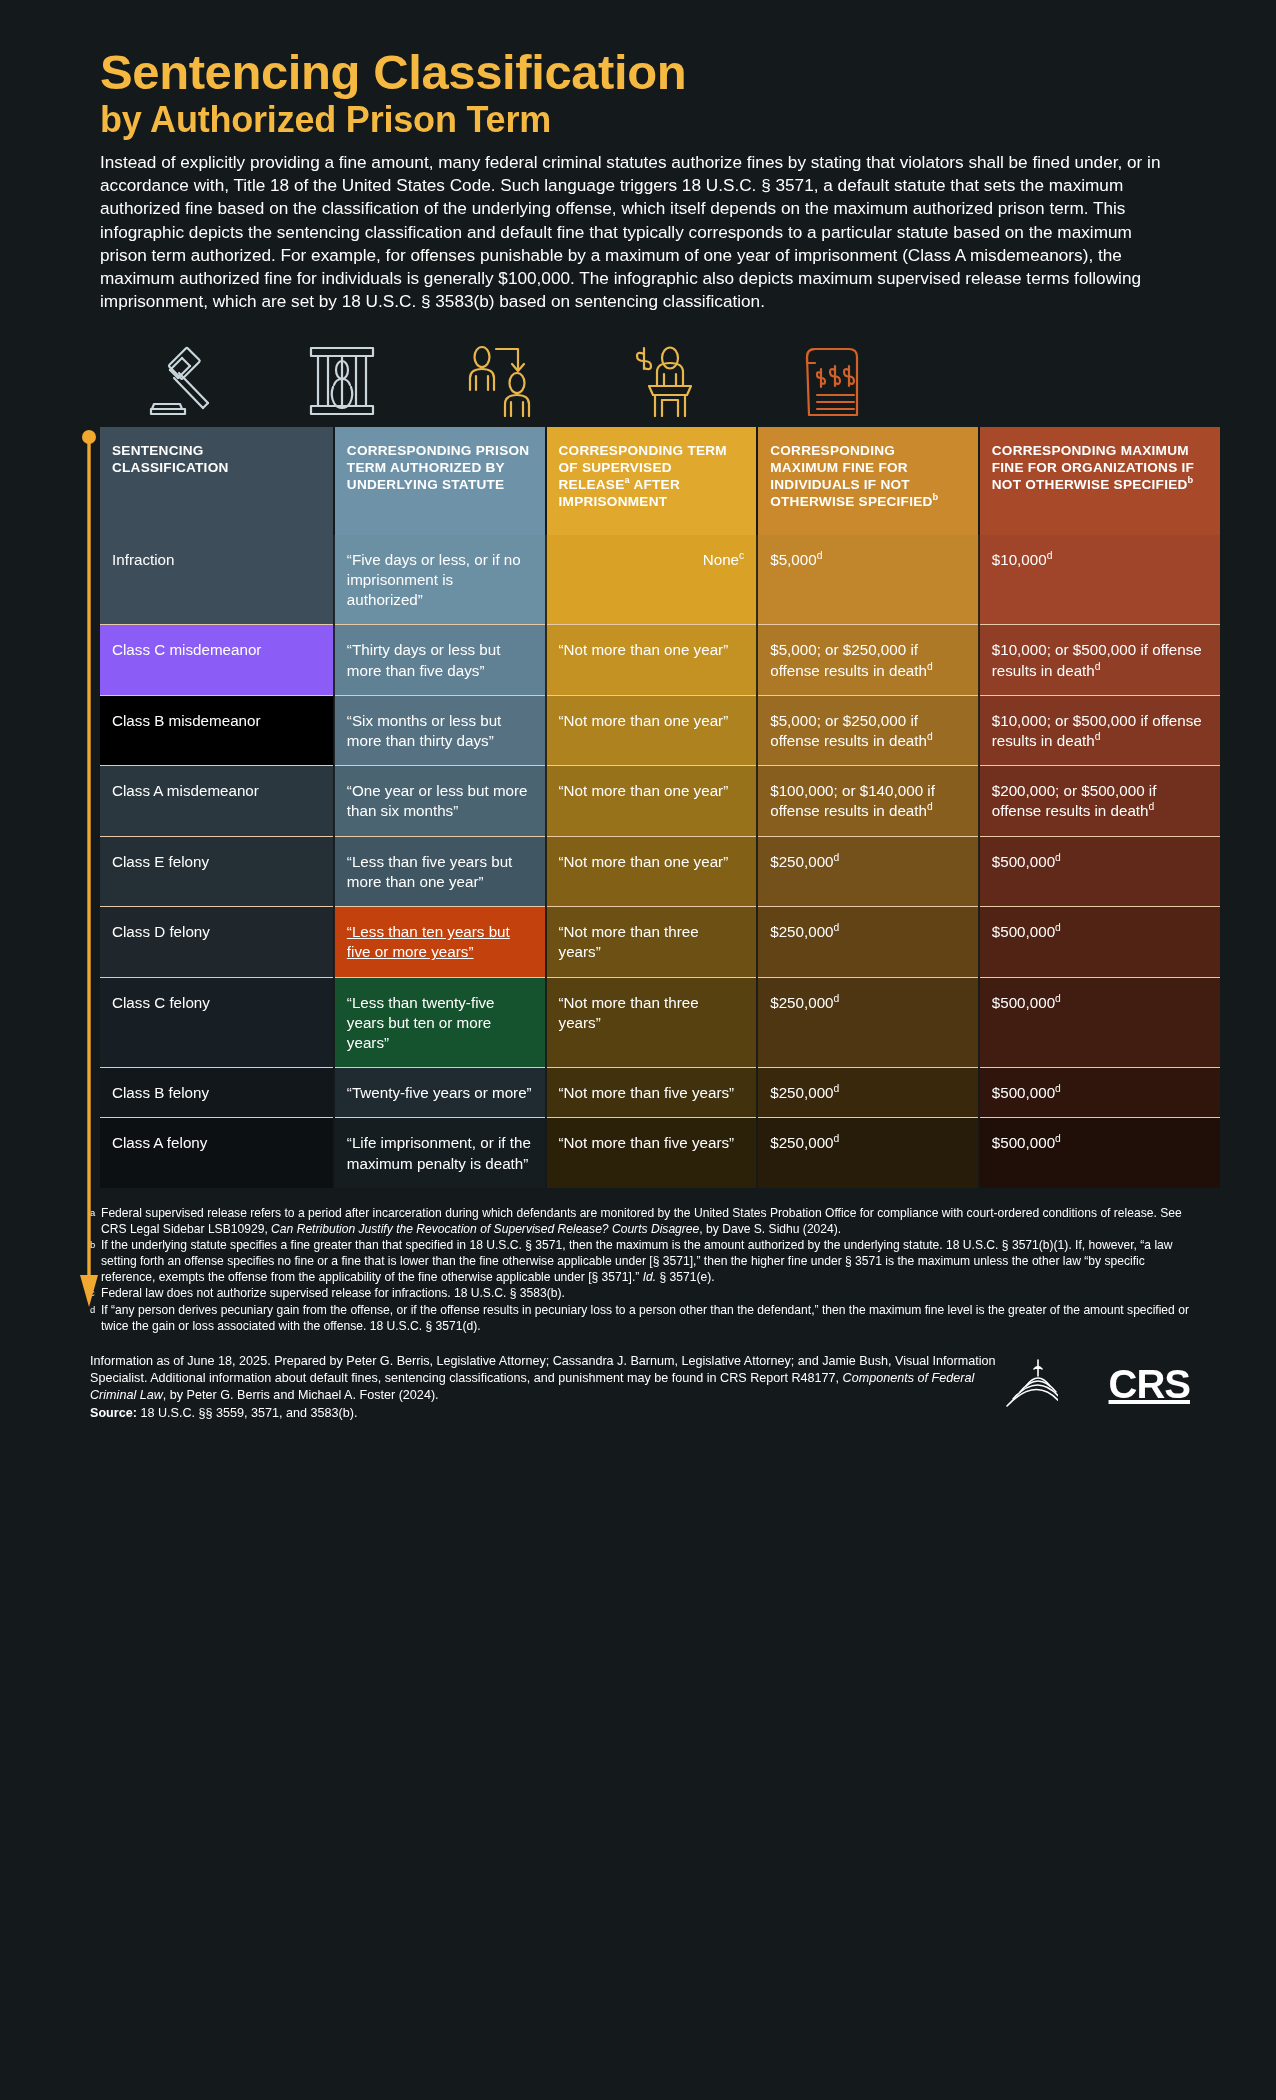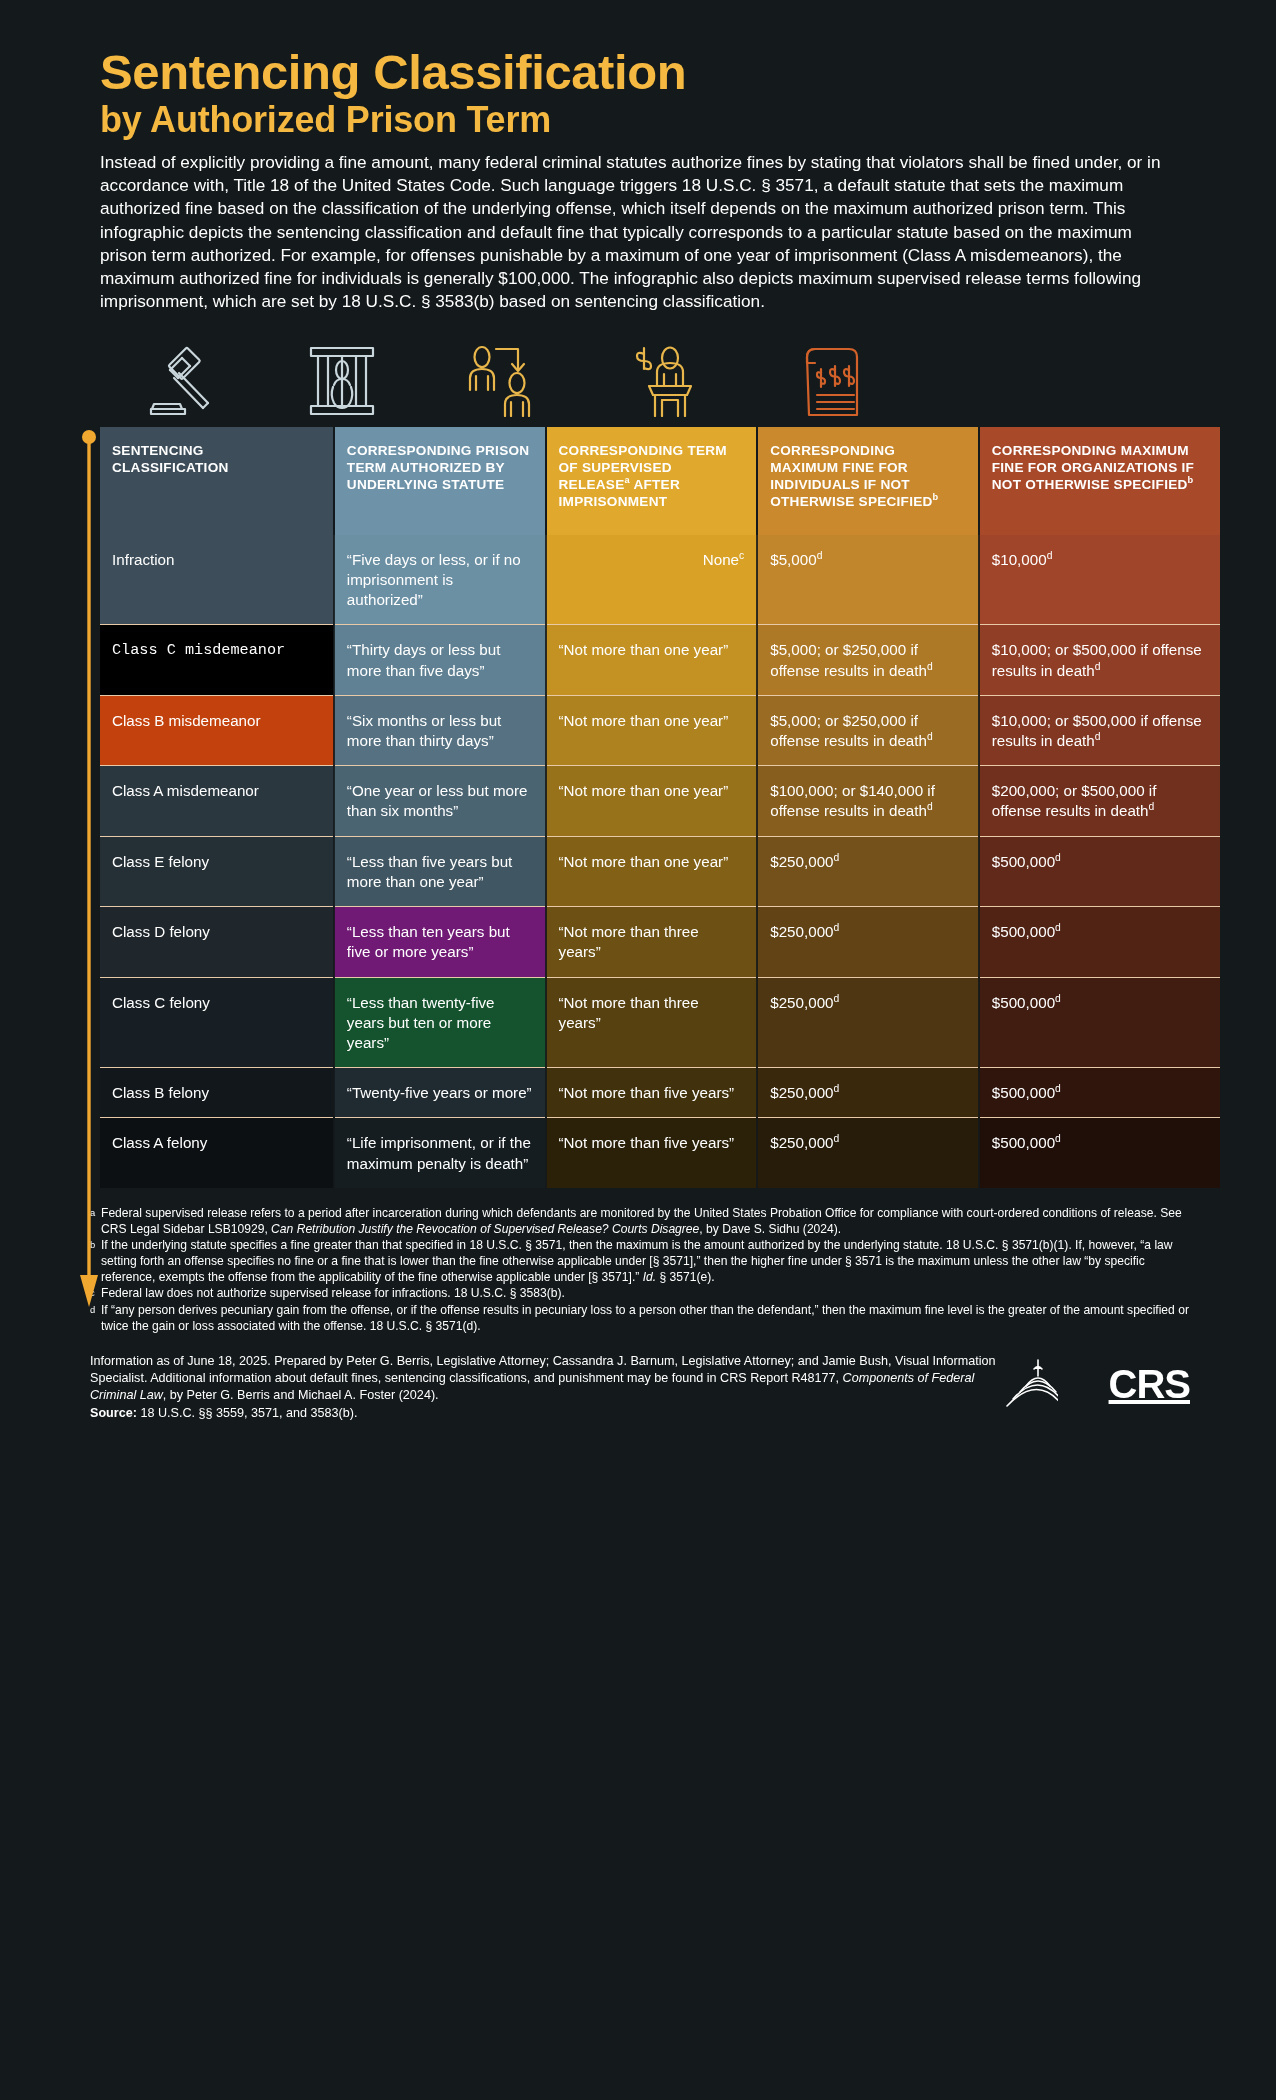--- a/index.html
+++ b/index.html
@@ -311,28 +311,28 @@
       </thead>
       <tbody id="tbody">
           <tr class="r1">
             <td style="background: rgb(61, 78, 90); margin-left: 48px;"><span>Infraction</span></td>
             <td style="background: rgb(107, 143, 163);"><span>“Five days or less, or if no imprisonment is authorized”</span></td>
             <td style="background: rgb(217, 162, 39); text-align: right;"><span>None</span><sup>c</sup></td>
             <td style="background: rgb(193, 134, 43);"><span>$5,000</span><sup>d</sup></td>
             <td style="background: rgb(161, 69, 42);"><span>$10,000</span><sup>d</sup></td>
           </tr>
           <tr class="">
-            <td style="background: #000000; font-family: Liberation Mono, monospace;"><span>Class C misdemeanor</span></td>
+            <td style="background: #8b5cf6;"><span>Class C misdemeanor</span></td>
             <td style="background: rgb(96, 129, 147);"><span>“Thirty days or less but more than five days”</span></td>
             <td style="background: rgb(195, 146, 35);"><span>“Not more than one year”</span></td>
             <td style="background: rgb(174, 121, 39);"><span>$5,000; or $250,000 if offense results in death</span><sup>d</sup></td>
             <td style="background: rgb(145, 62, 38);"><span>$10,000; or $500,000 if offense results in death</span><sup>d</sup></td>
           </tr>
           <tr class="">
-            <td style="background: #c2410c;"><span>Class B misdemeanor</span></td>
+            <td style="background: #000000;"><span>Class B misdemeanor</span></td>
             <td style="background: rgb(86, 114, 130);"><span>“Six months or less but more than thirty days”</span></td>
             <td style="background: rgb(174, 130, 31);"><span>“Not more than one year”</span></td>
             <td style="background: rgb(154, 107, 34);"><span>$5,000; or $250,000 if offense results in death</span><sup>d</sup></td>
             <td style="background: rgb(129, 55, 34);"><span>$10,000; or $500,000 if offense results in death</span><sup>d</sup></td>
           </tr>
           <tr class="">
             <td style="background: rgb(43, 55, 63);"><span>Class A misdemeanor</span></td>
             <td style="background: rgb(75, 100, 114); margin-left: 35px;"><span>“One year or less but more than six months”</span></td>
             <td style="background: rgb(152, 113, 27);"><span>“Not more than one year”</span></td>
             <td style="background: rgb(135, 94, 30);"><span>$100,000; or $140,000 if offense results in death</span><sup>d</sup></td>
@@ -340,21 +340,21 @@
           </tr>
           <tr class="">
             <td style="background: rgb(37, 47, 54);"><span>Class E felony</span></td>
             <td style="background: rgb(64, 86, 98);"><span>“Less than five years but more than one year”</span></td>
             <td style="background: rgb(130, 97, 23);"><span>“Not more than one year”</span></td>
             <td style="background: rgb(116, 80, 26);"><span>$250,000</span><sup>d</sup></td>
             <td style="background: rgb(97, 41, 25);"><span>$500,000</span><sup>d</sup></td>
           </tr>
           <tr class="">
             <td style="background: rgb(31, 39, 45);"><span>Class D felony</span></td>
-            <td style="background: #701a75;"><span>“Less than ten years but five or more years”</span></td>
+            <td style="background: #c2410c; text-decoration: underline;"><span>“Less than ten years but five or more years”</span></td>
             <td style="background: rgb(109, 81, 20);"><span>“Not more than three years”</span></td>
             <td style="background: rgb(97, 67, 22);"><span>$250,000</span><sup>d</sup></td>
             <td style="background: rgb(81, 35, 21);"><span>$500,000</span><sup>d</sup></td>
           </tr>
           <tr class="">
             <td style="background: rgb(24, 31, 36);"><span>Class C felony</span></td>
             <td style="background: #14532d;"><span>“Less than twenty-five years but ten or more years”</span></td>
             <td style="background: rgb(87, 65, 16);"><span>“Not more than three years”</span></td>
             <td style="background: rgb(77, 54, 17);"><span>$250,000</span><sup>d</sup></td>
             <td style="background: rgb(64, 28, 17);"><span>$500,000</span><sup>d</sup></td>

